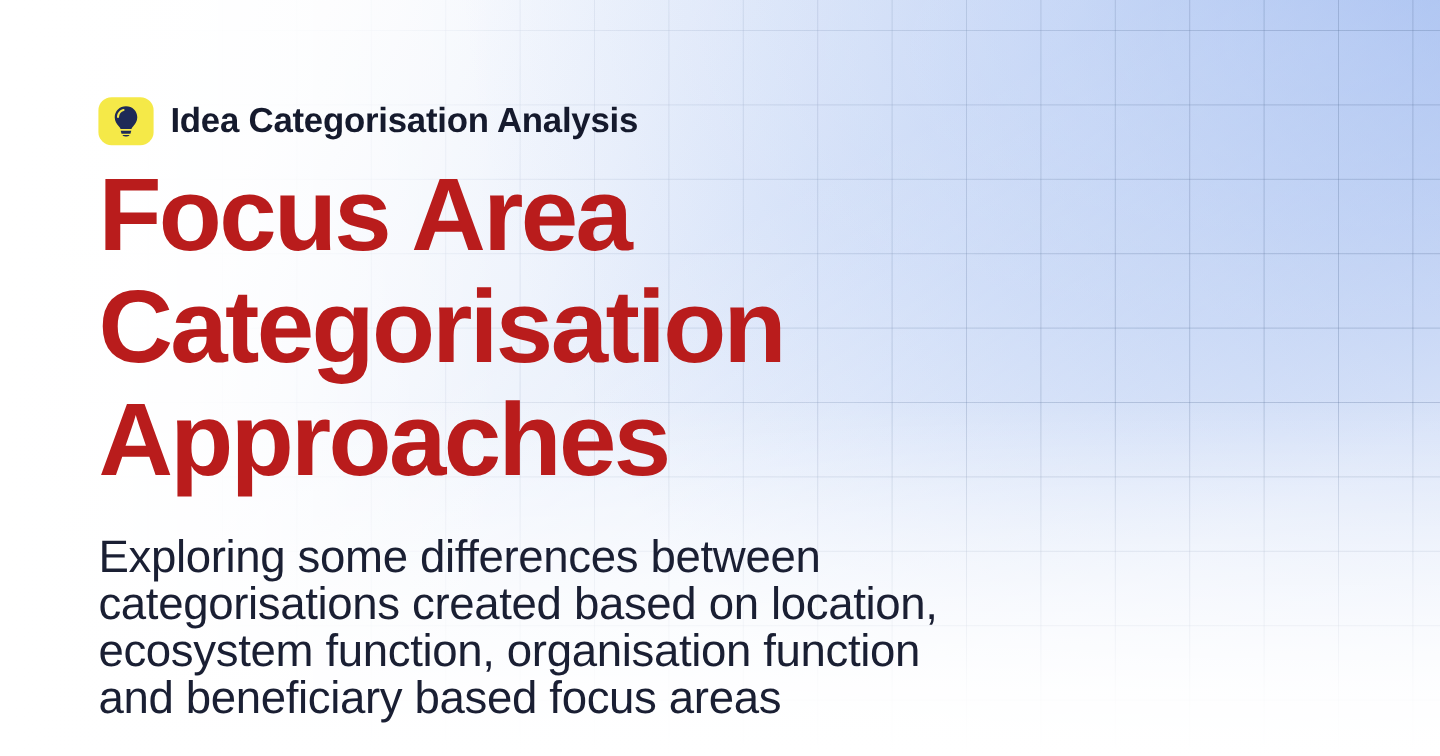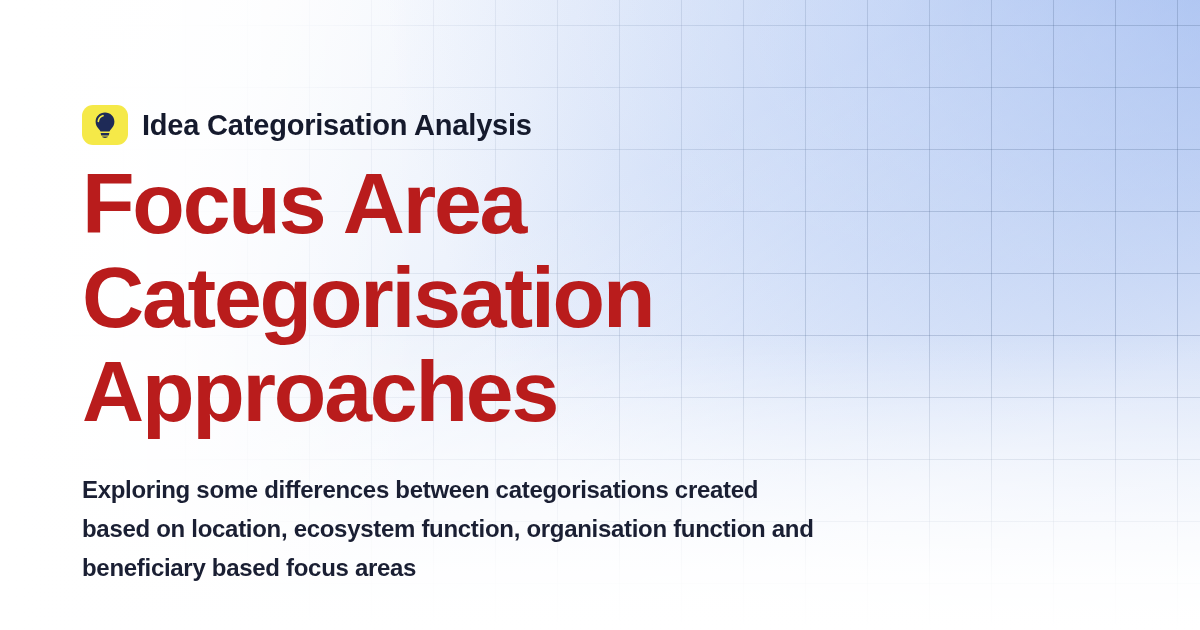--- a/index.html
+++ b/index.html
@@ -71,21 +71,20 @@
     width: 420px;
     background: linear-gradient(to right, #ffffff 0%, rgba(255,255,255,0.82) 38%, rgba(255,255,255,0) 100%);
   }
 
   
   .content {
     position: absolute;
     left: 82px;
     top: 78px;
     right: 60px;
-    margin-top: 24px;
   }
 
   .kicker-row {
     display: flex;
     align-items: center;
     gap: 14px;
     height: 46px;
   }
 
   .badge {
@@ -116,23 +115,23 @@
     font-size: 86px;
     line-height: 94px;
     font-weight: bold;
     color: #b91c1c;
     letter-spacing: -2.2px;
     max-width: 700px;
   }
 
   .subtitle {
     margin: 32px 0 0 0;
-    font-size: 24px;
+    font-size: 38px;
     line-height: 39px;
-    font-weight: bold;
+    font-weight: normal;
     color: #1A1F33;
     letter-spacing: -0.3px;
     max-width: 740px;
   }
 </style>
 </head>
 <body>
 
 <div class="canvas">
 

